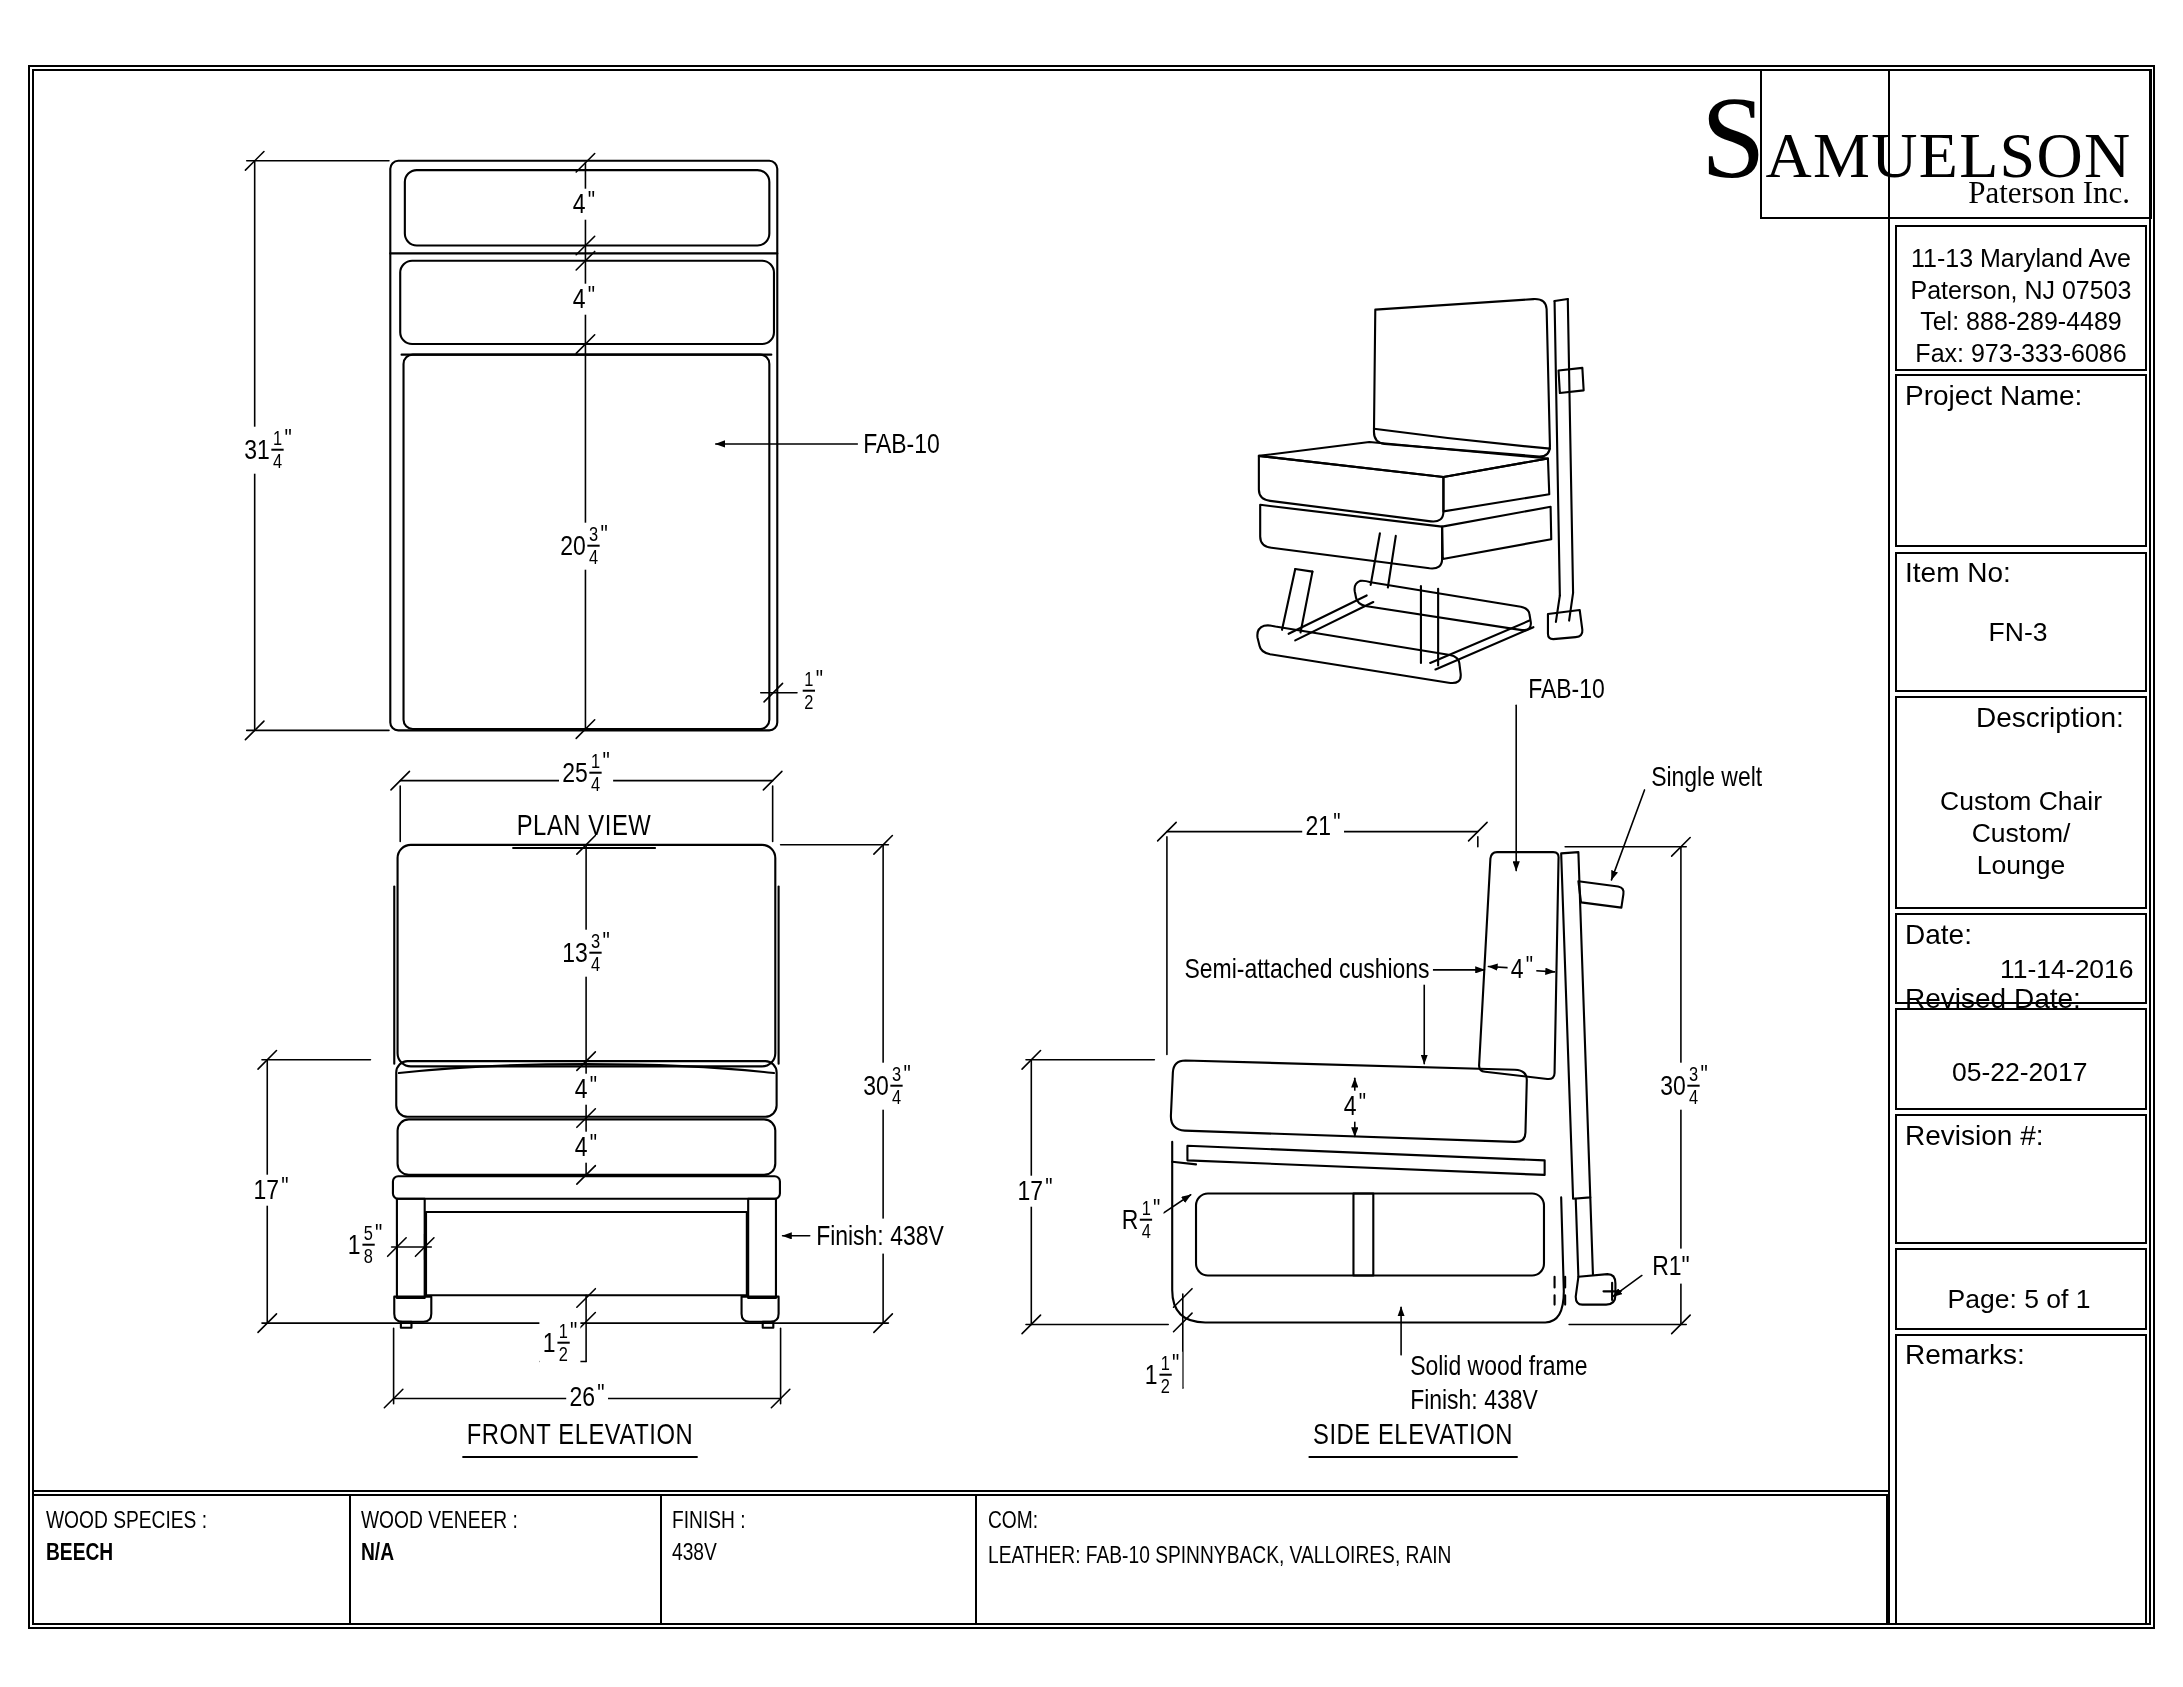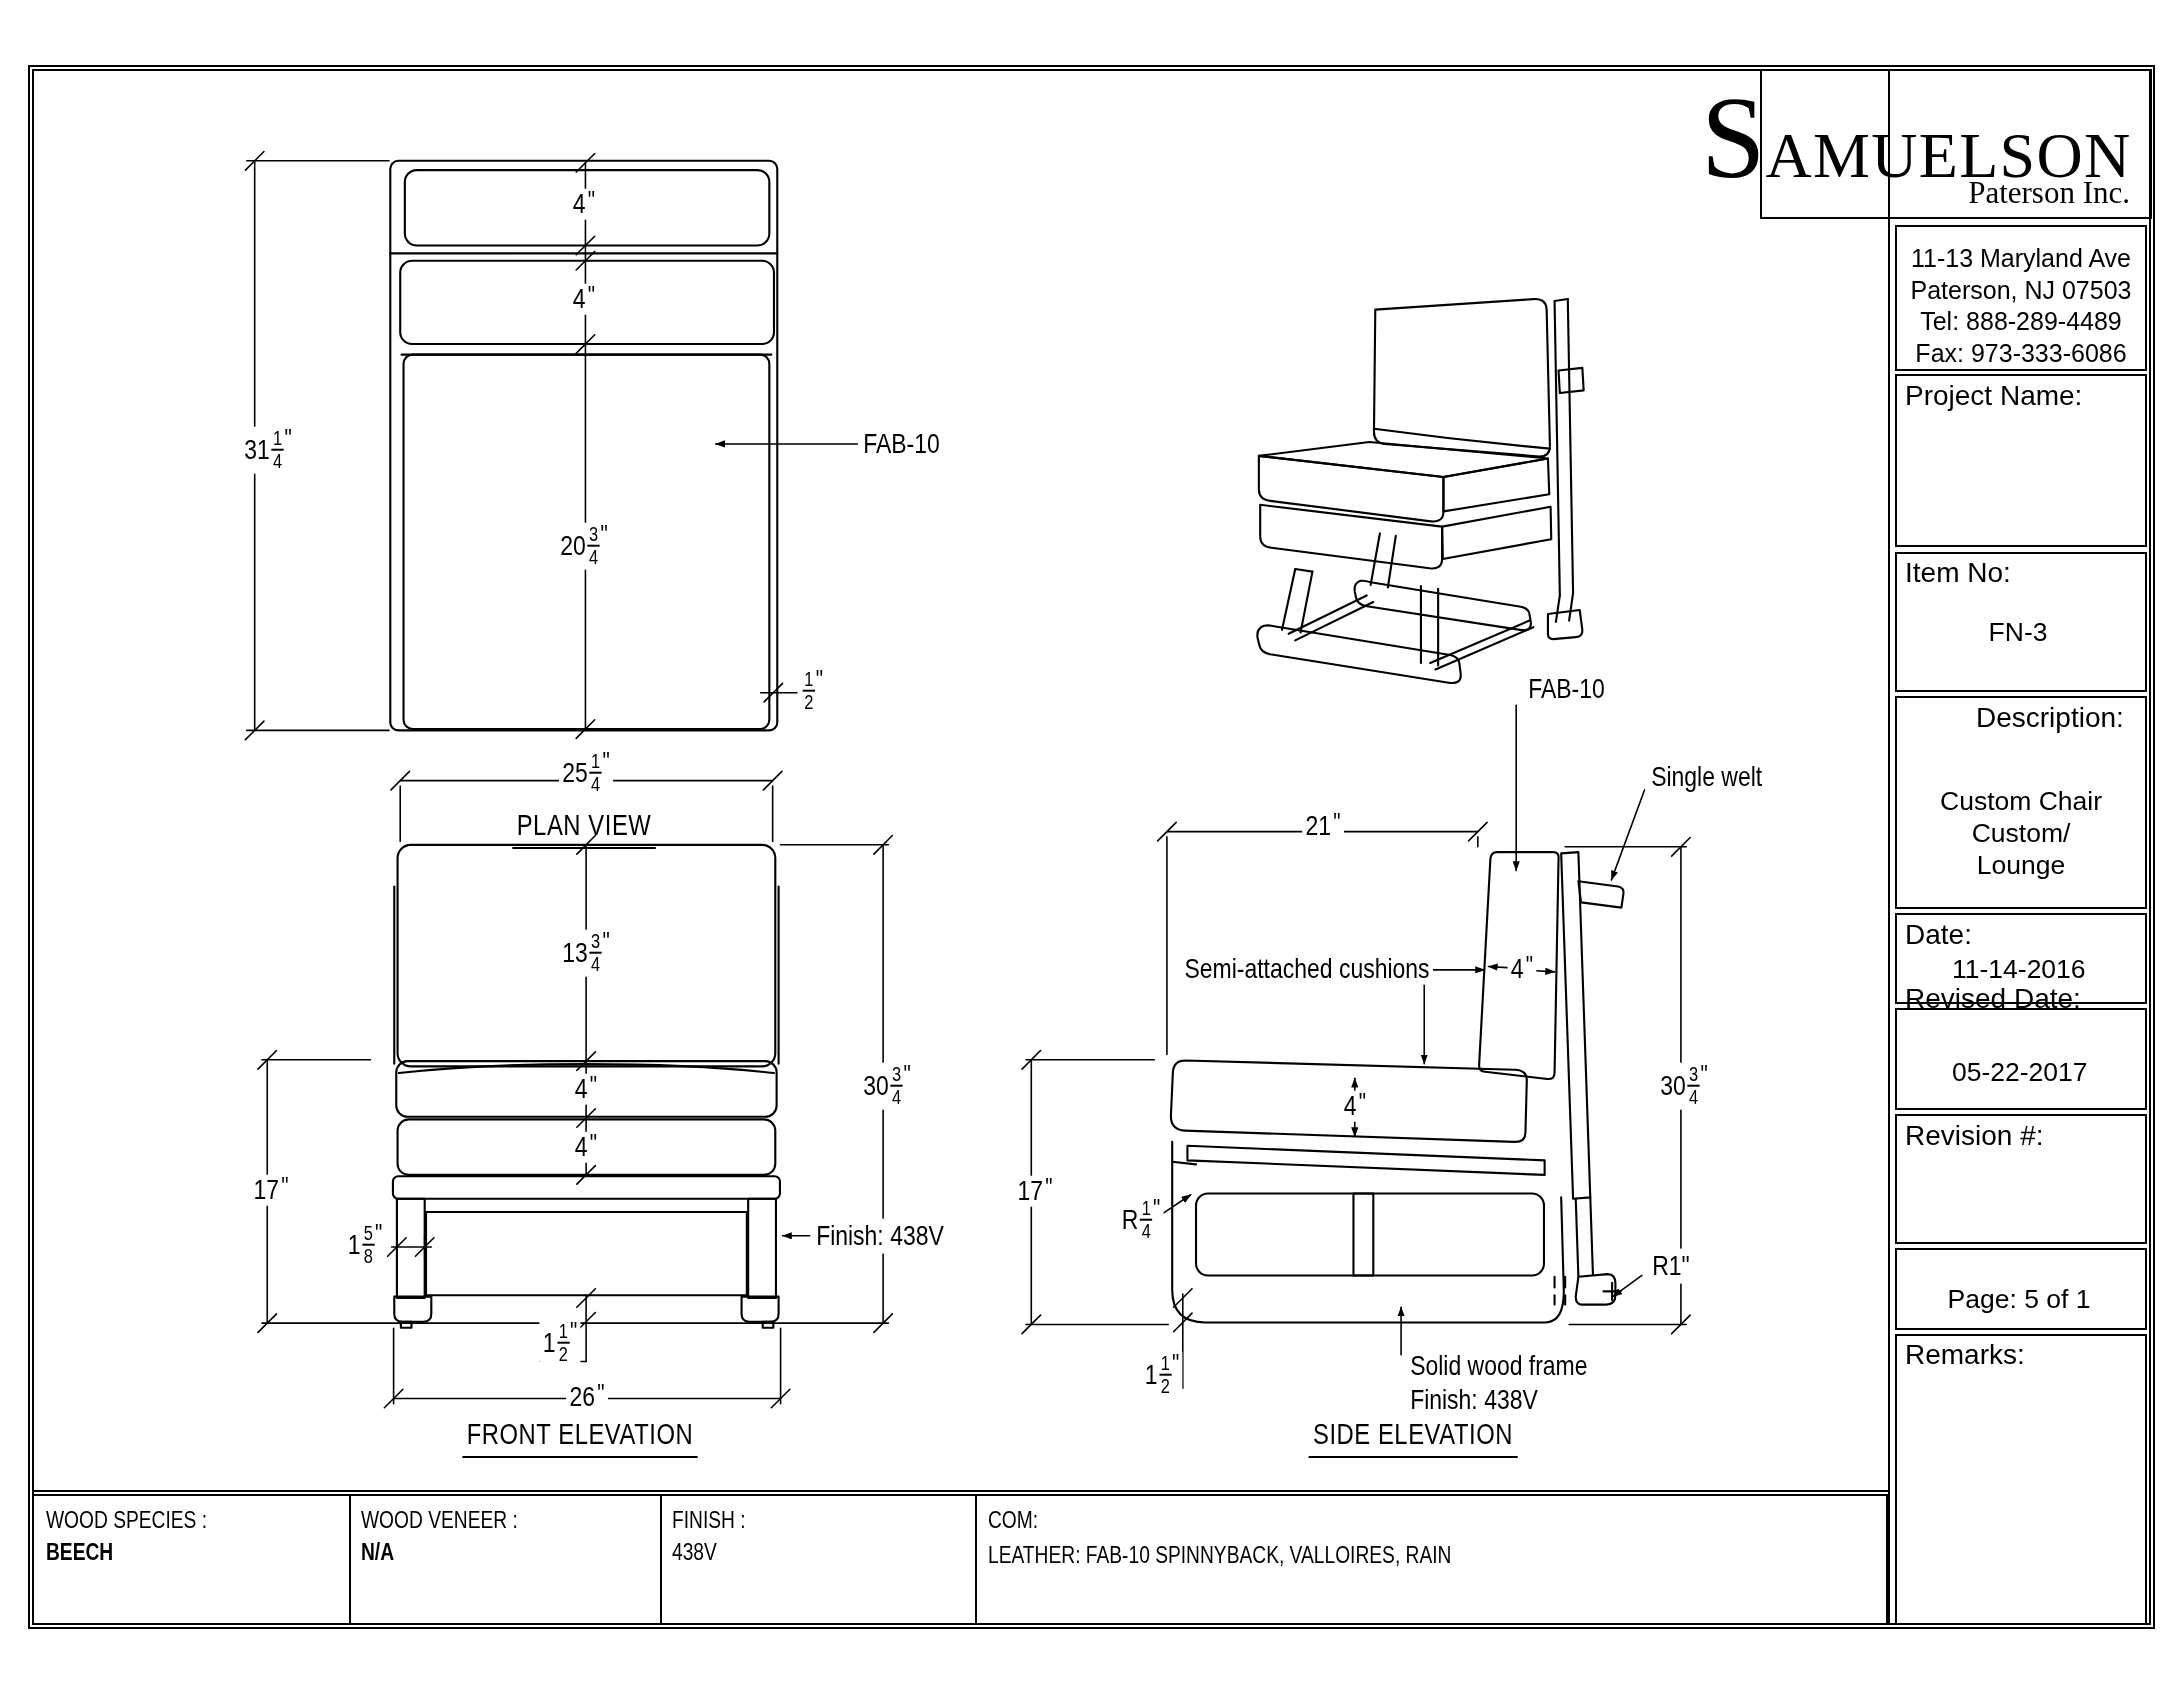--- a/index.html
+++ b/index.html
@@ -435,21 +435,21 @@
 
   <div class="box" style="left:1895px;top:696px;width:252px;height:213px;"></div>
   <span class="tb-label" style="left:1976px;top:703px;">Description:</span>
   <div class="tb-value center-x" style="left:2021px;top:786px;text-align:center;">
     <div>Custom Chair</div>
     <div>Custom/ Lounge</div>
   </div>
 
   <div class="box" style="left:1895px;top:913px;width:252px;height:91px;"></div>
   <span class="tb-label" style="left:1905px;top:920px;">Date:</span>
-  <span class="tb-value" style="left:1952px;top:954px;">11-14-2016</span>
+  <span class="tb-value" style="left:2000px;top:954px;">11-14-2016</span>
 
   <div class="box" style="left:1895px;top:1008px;width:252px;height:102px;"></div>
   <span class="tb-label" style="left:1905px;top:984px;">Revised Date:</span>
   <span class="tb-value" style="left:1952px;top:1057px;">05-22-2017</span>
 
   <div class="box" style="left:1895px;top:1114px;width:252px;height:130px;"></div>
   <span class="tb-label" style="left:1905px;top:1121px;">Revision #:</span>
 
   <div class="box" style="left:1895px;top:1248px;width:252px;height:82px;"></div>
   <span class="tb-value center-xy" style="left:2019px;top:1289px;">Page: 5 of 1</span>

